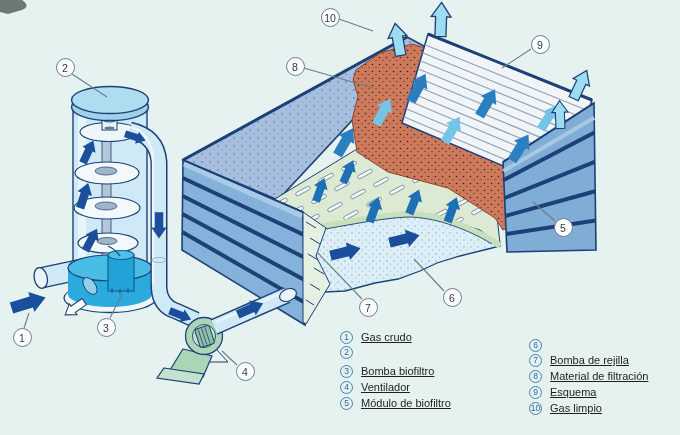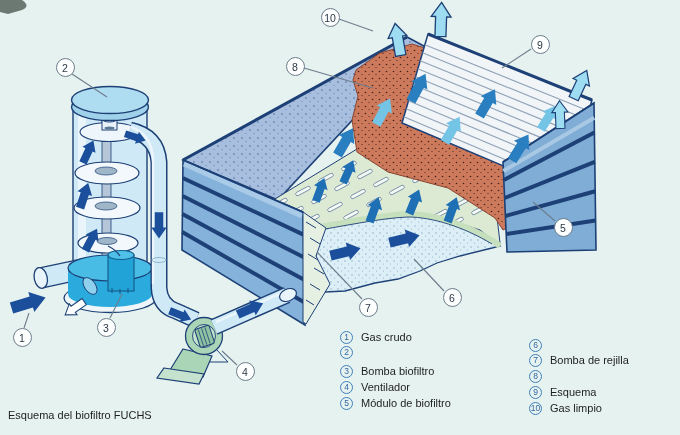--- a/index.html
+++ b/index.html
@@ -19,21 +19,21 @@
   .legend-right{left:529px;top:326px;width:150px;}
   .lrow{display:flex;align-items:flex-start;margin-bottom:3px;}
   .lrow.tight{margin-bottom:2px;}
   .lrow.sp{margin-top:6px;}
   .lnum{
     flex:0 0 13px;width:13px;height:13px;border-radius:50%;box-sizing:border-box;
     border:1.2px solid #4080b8;color:#33679f;font-size:8.5px;line-height:11px;
     text-align:center;margin-right:8px;background:transparent;
   }
   .lnum.mid{margin-top:13px;}
-  .ltxt{white-space:nowrap;}
+  .ltxt{white-space:nowrap;text-decoration:underline;}
   .caption{position:absolute;left:8px;top:409px;color:#1e1e1e;font-size:11px;}
 </style>
 </head>
 <body>
 
 <div class="stage">
 
 <svg class="scene" viewBox="0 0 680 435">
   <defs>
     <path id="arr" d="M-15,5 L3,5 L3,9 L16,0 L3,-9 L3,-5 L-15,-5 Z"></path>
@@ -332,26 +332,26 @@
 <div class="legend legend-right">
   <div class="lrow tight">
     <span class="lnum mid">6</span>
   </div>
   <div class="lrow">
     <span class="lnum">7</span>
     <span class="ltxt">Bomba de rejilla</span>
   </div>
   <div class="lrow">
     <span class="lnum">8</span>
+    <span class="ltxt">Material de filtración</span>
   </div>
   <div class="lrow">
     <span class="lnum">9</span>
     <span class="ltxt">Esquema</span>
   </div>
   <div class="lrow">
     <span class="lnum">10</span>
     <span class="ltxt">Gas limpio</span>
   </div>
 </div>
 
-<div class="caption">Esquema del biofiltro FUCHS</div>
 
 </div>
 
 </body></html>

